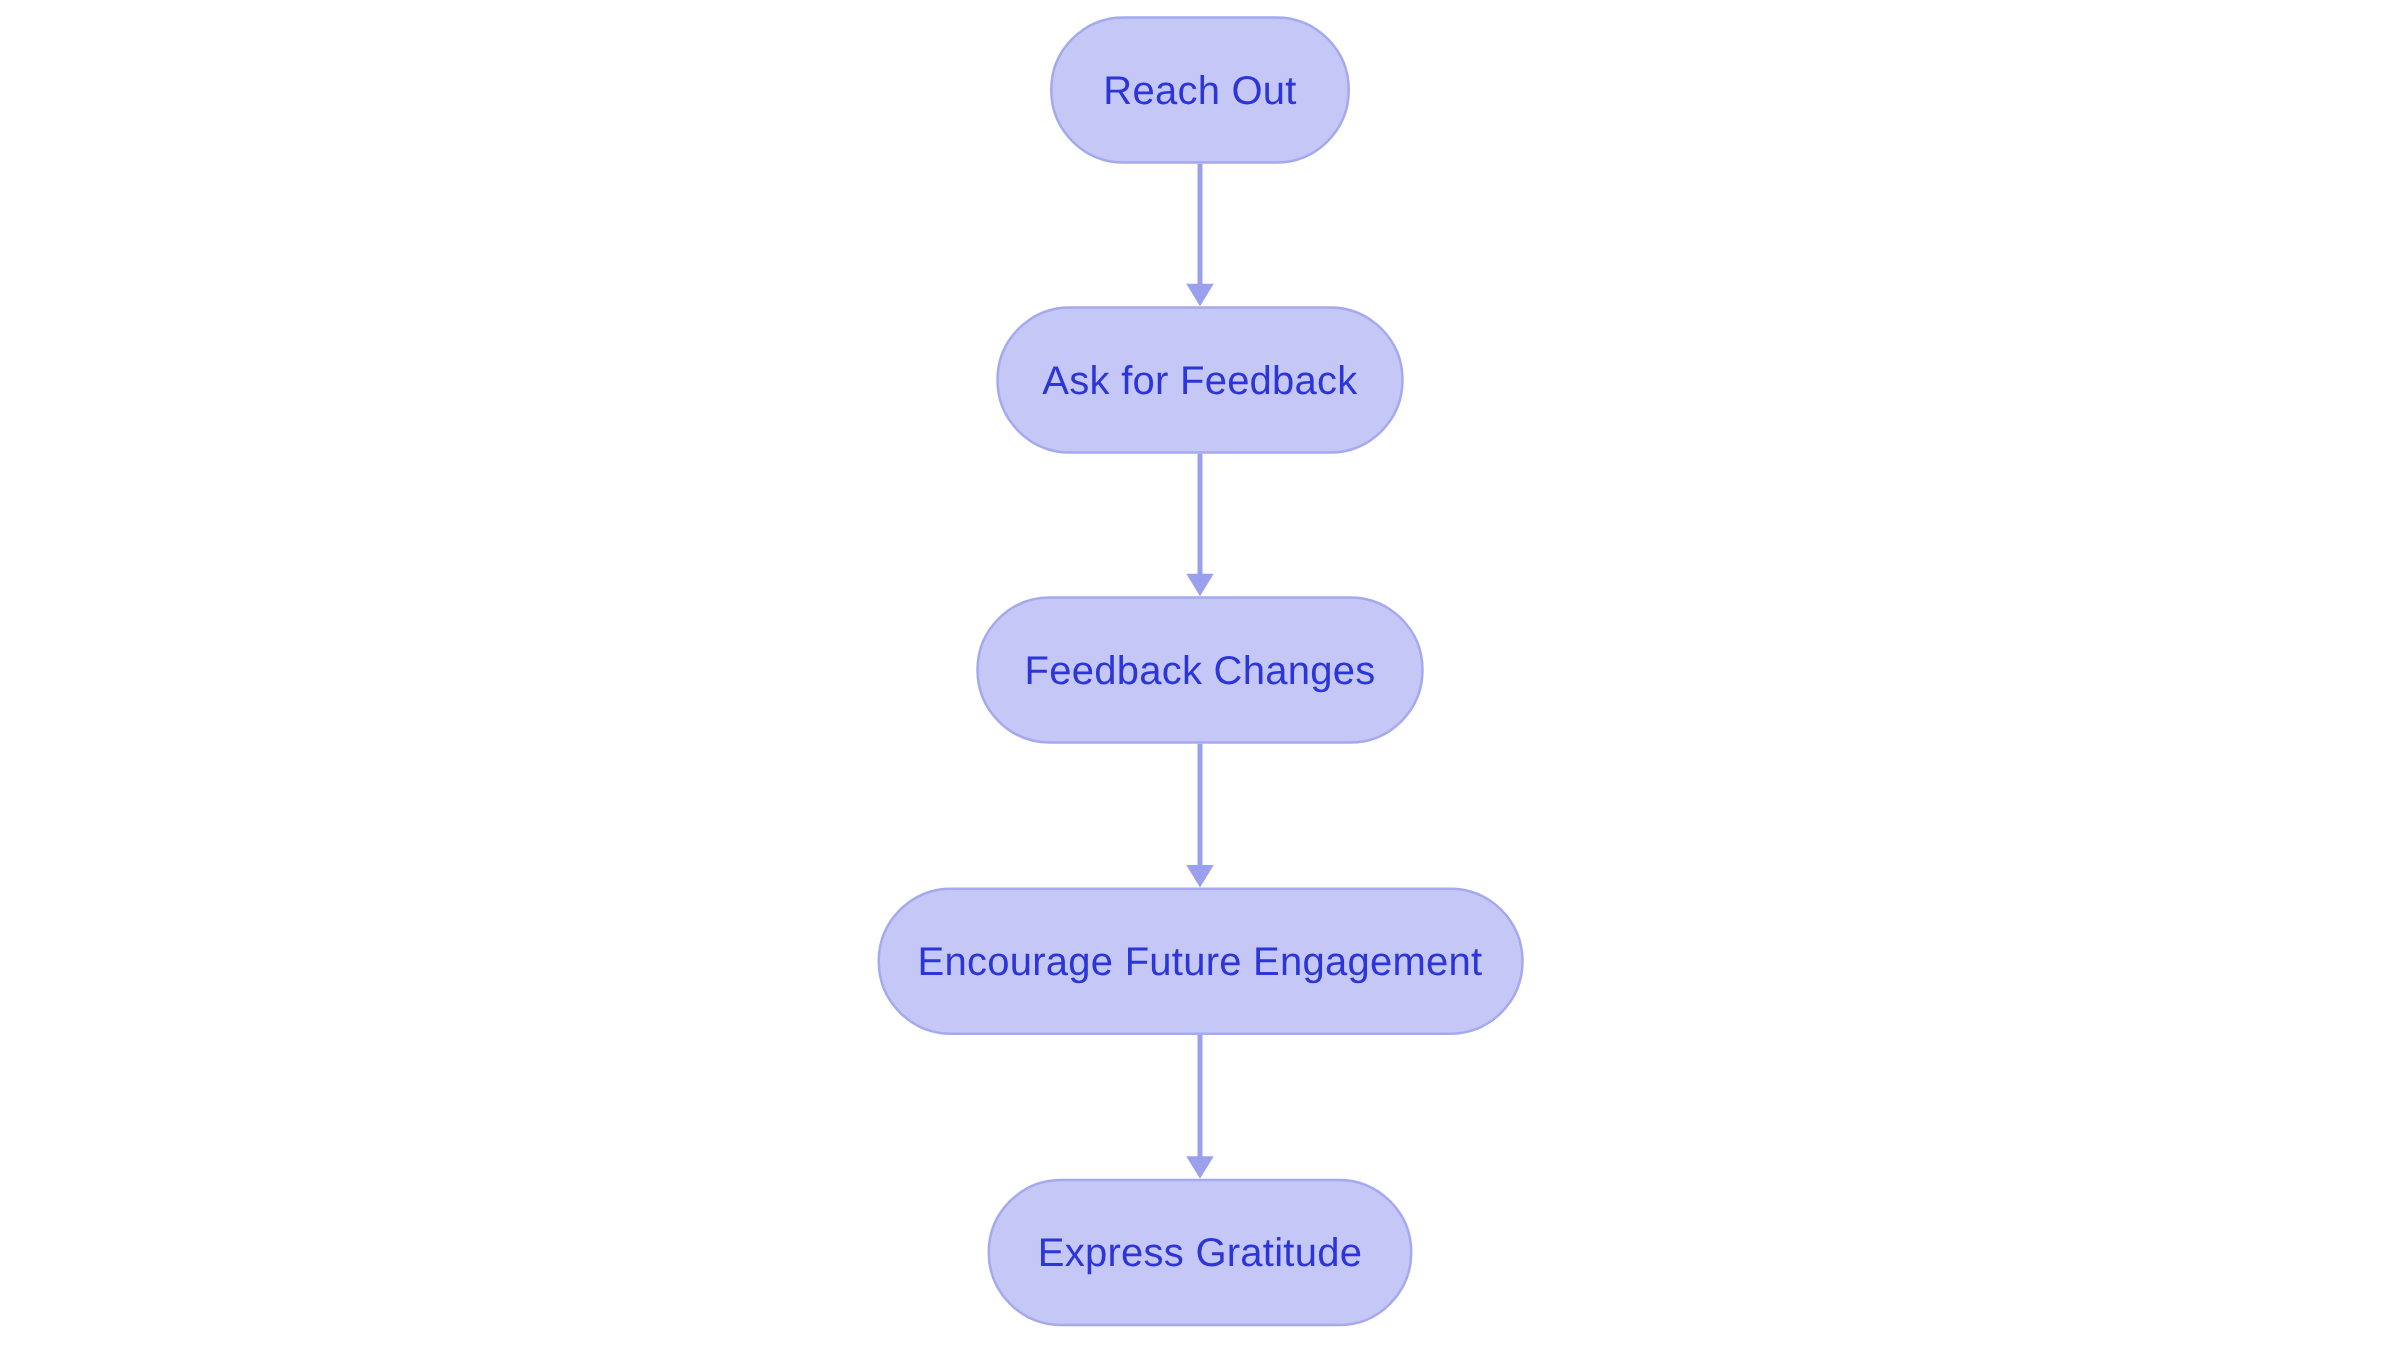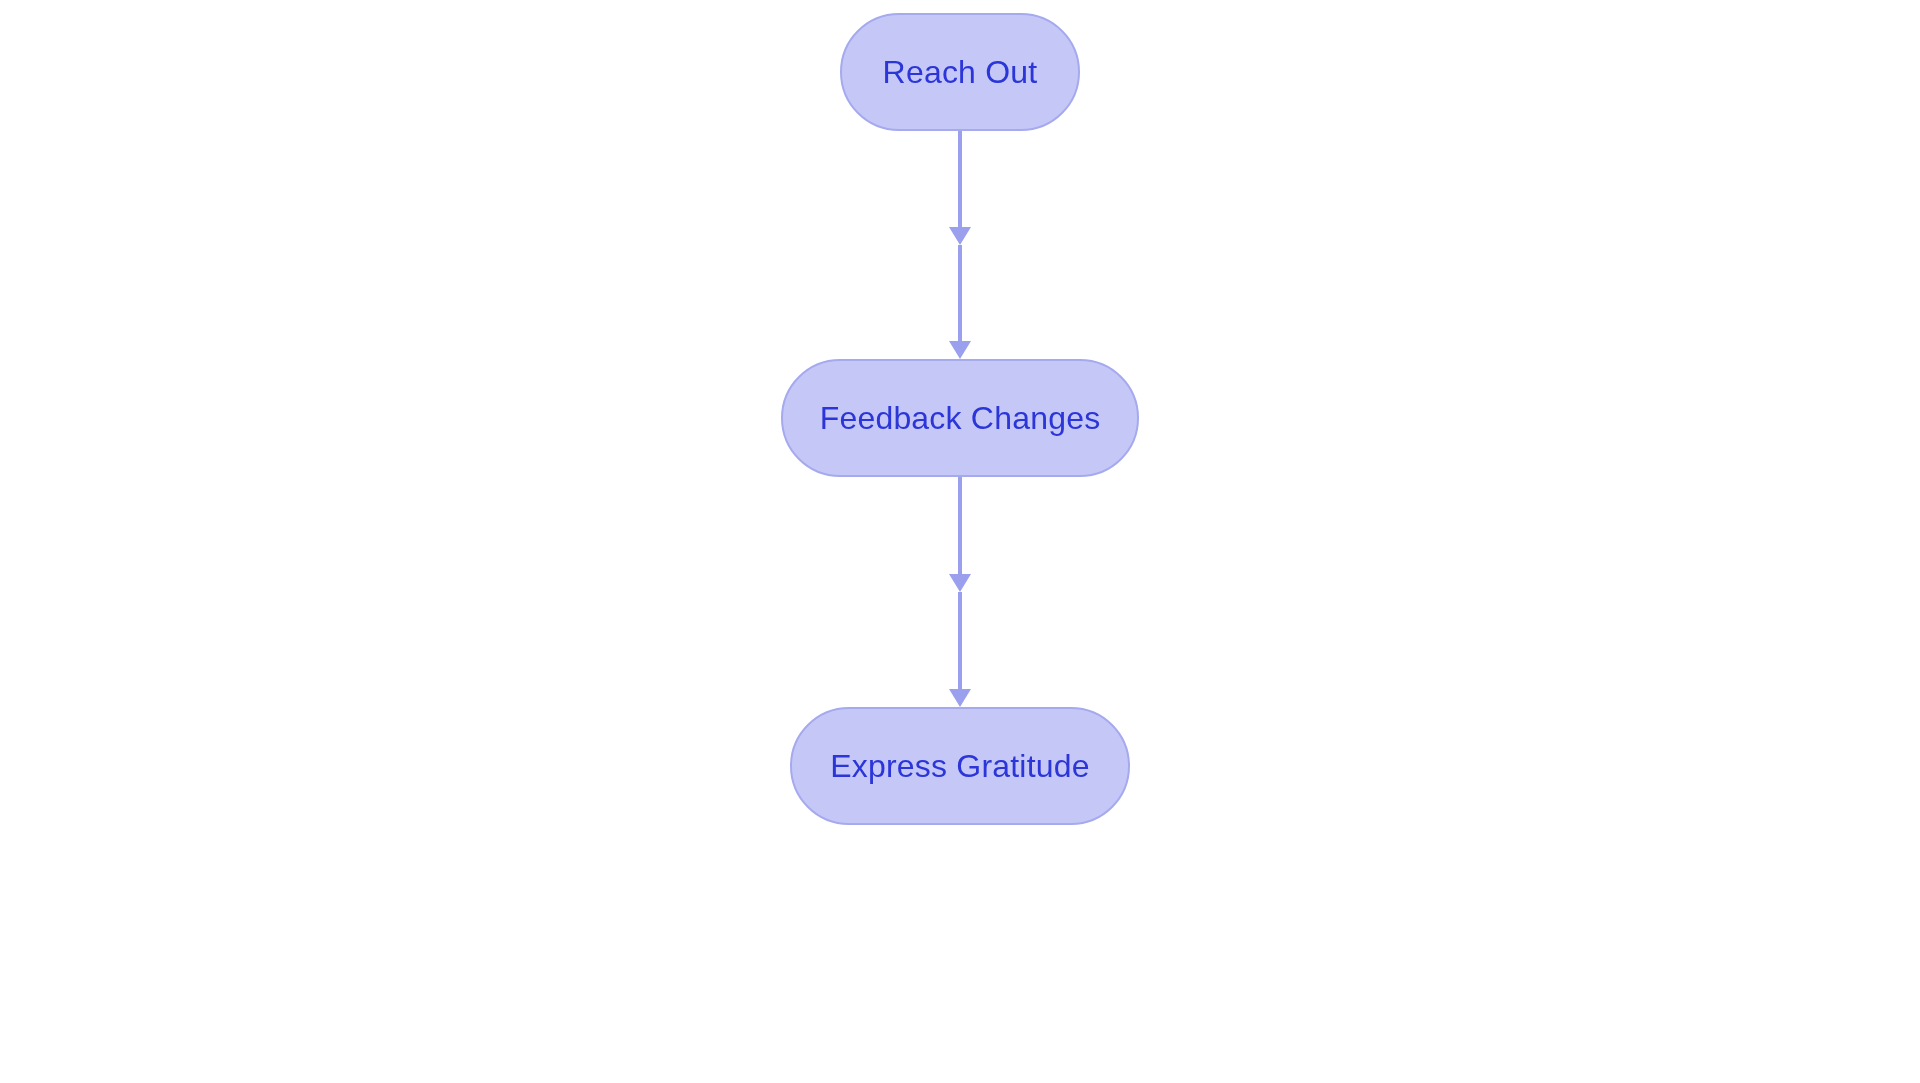--- a/index.html
+++ b/index.html
@@ -104,35 +104,41 @@
 
     <div class="node node-w-0">
       <span class="node-label">Reach Out</span>
     </div>
 
     <div class="connector conn-h-0">
       <div class="connector-line"></div>
       <div class="connector-arrow"></div>
     </div>
 
+    <div class="node node-w-1">
+      <span class="node-label">Ask for Feedback</span>
+    </div>
 
     <div class="connector conn-h-1">
       <div class="connector-line"></div>
       <div class="connector-arrow"></div>
     </div>
 
     <div class="node node-w-2">
       <span class="node-label">Feedback Changes</span>
     </div>
 
     <div class="connector conn-h-2">
       <div class="connector-line"></div>
       <div class="connector-arrow"></div>
     </div>
 
+    <div class="node node-w-3">
+      <span class="node-label">Encourage Future Engagement</span>
+    </div>
 
     <div class="connector conn-h-3">
       <div class="connector-line"></div>
       <div class="connector-arrow"></div>
     </div>
 
     <div class="node node-w-4">
       <span class="node-label">Express Gratitude</span>
     </div>
 

